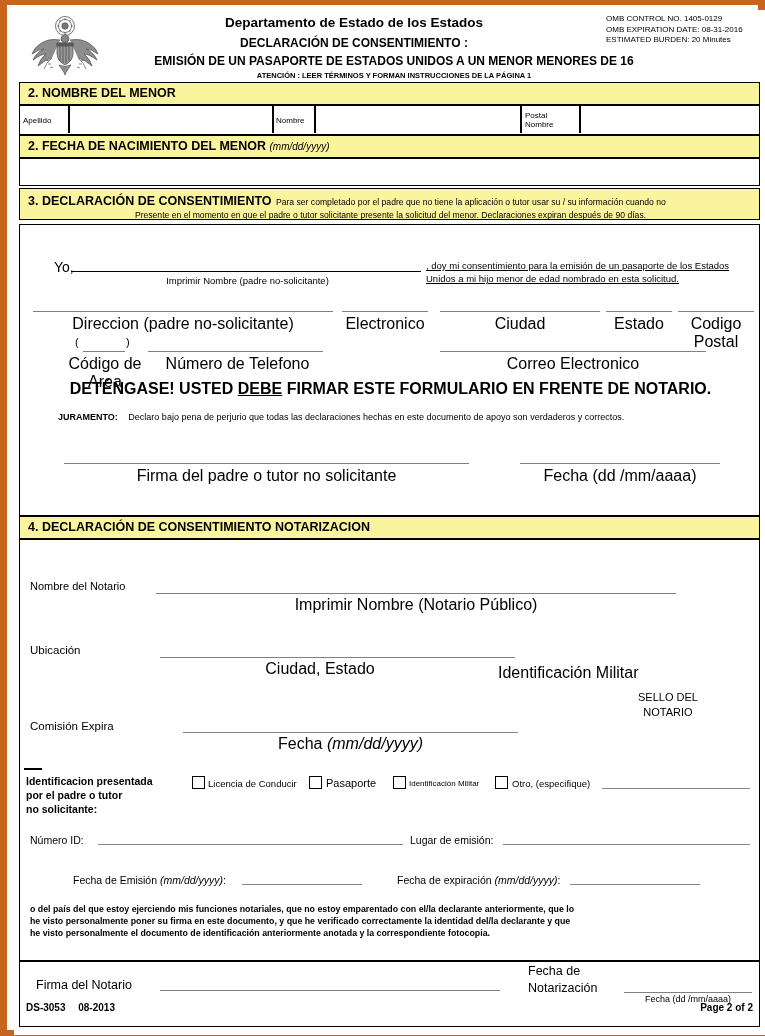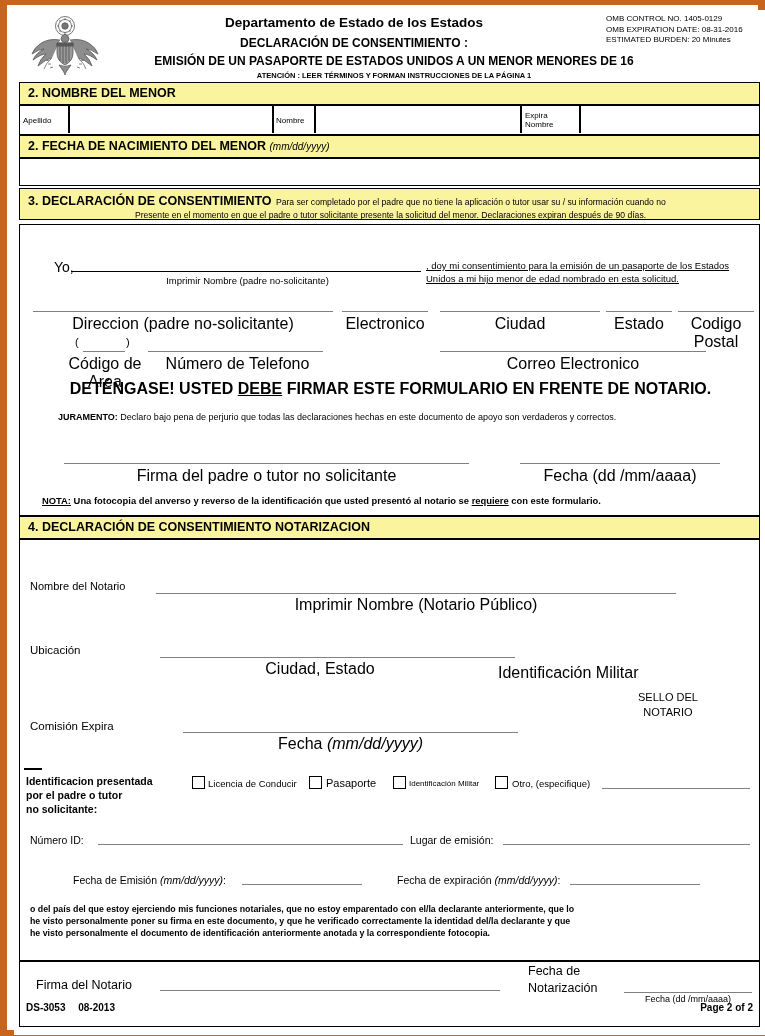--- a/index.html
+++ b/index.html
@@ -115,21 +115,21 @@
   <div class="abs blk" style="left:5px;top:95px;width:741px;height:30px;">
     <div class="abs fldlabel" style="left:3px;top:10px;">Apellido</div>
     <div class="abs" style="left:48px;top:0;width:1.5px;height:27px;background:#000;"></div>
     <div class="abs" style="left:49px;top:0;width:203px;height:27px;"></div>
     <div class="abs" style="left:252px;top:0;width:1.5px;height:27px;background:#000;"></div>
     <div class="abs fldlabel" style="left:256px;top:10px;">Nombre</div>
     <div class="abs" style="left:294px;top:0;width:1.5px;height:27px;background:#000;"></div>
     <div class="abs" style="left:295px;top:0;width:205px;height:27px;"></div>
     <div class="abs" style="left:500px;top:0;width:1.5px;height:27px;background:#000;"></div>
     <div class="abs fldlabel" style="left:505px;top:5px;width:52px;">
-      <div>Expira</div>
+      <div>Postal</div>
       <div>Nombre</div>
     </div>
     <div class="abs" style="left:559px;top:0;width:1.5px;height:27px;background:#000;"></div>
     <div class="abs" style="left:560px;top:0;width:177px;height:27px;"></div>
   </div>
 
   <div class="abs blk yel secbar" style="left:5px;top:125px;width:741px;height:23px;">
     <span>2. FECHA DE NACIMIENTO DEL MENOR</span>
     <span class="secsub ital" style="font-size:10px;">(mm/dd/yyyy)</span>
   </div>
@@ -180,33 +180,30 @@
     <div class="ln" style="left:420px;top:126px;width:266px;"></div>
     <div class="abs" style="left:420px;top:112px;width:266px;height:13px;"></div>
     <div class="abs cap10" style="left:420px;top:130px;width:266px;">Correo Electronico</div>
 
     <div class="abs" style="left:0;top:155px;width:741px;text-align:center;font-size:16px;font-weight:bold;">
       <span>DETÉNGASE! USTED </span><span class="u">DEBE</span><span> FIRMAR ESTE FORMULARIO EN FRENTE DE NOTARIO.</span>
     </div>
 
     <div class="abs" style="left:38px;top:187px;width:690px;font-size:9px;">
       <span class="ttl">JURAMENTO:</span>
-      <span style="margin-left:0;">Declaro bajo pena de perjurio que todas las declaraciones hechas en este documento de apoyo son verdaderos y correctos.</span>
+      <span style="margin-left:8px;">Declaro bajo pena de perjurio que todas las declaraciones hechas en este documento de apoyo son verdaderos y correctos.</span>
     </div>
 
     <div class="ln" style="left:44px;top:238px;width:405px;"></div>
     <div class="abs" style="left:44px;top:222px;width:405px;height:15px;"></div>
     <div class="abs cap10" style="left:44px;top:242px;width:405px;">Firma del padre o tutor no solicitante</div>
     <div class="ln" style="left:500px;top:238px;width:200px;"></div>
     <div class="abs" style="left:500px;top:222px;width:200px;height:15px;"></div>
     <div class="abs cap10" style="left:500px;top:242px;width:200px;">Fecha (dd /mm/aaaa)</div>
 
-    <div class="abs" style="left:22px;top:270px;width:700px;font-size:9.4px;font-weight:bold;">
-      <span class="u">NOTA:</span><span> Una fotocopia del anverso y reverso de la identificación que usted presentó al notario se </span><span class="u">requiere</span><span> con este formulario.</span>
-    </div>
   </div>
 
   <div class="abs blk yel secbar" style="left:5px;top:506px;width:741px;height:23px;">
     <span>4. DECLARACIÓN DE CONSENTIMIENTO NOTARIZACION</span>
   </div>
 
   <div class="abs blk" style="left:5px;top:529px;width:741px;height:488px;">
 
     <div class="abs" style="left:10px;top:40px;font-size:11px;">Nombre del Notario</div>
     <div class="ln" style="left:136px;top:53px;width:520px;"></div>

